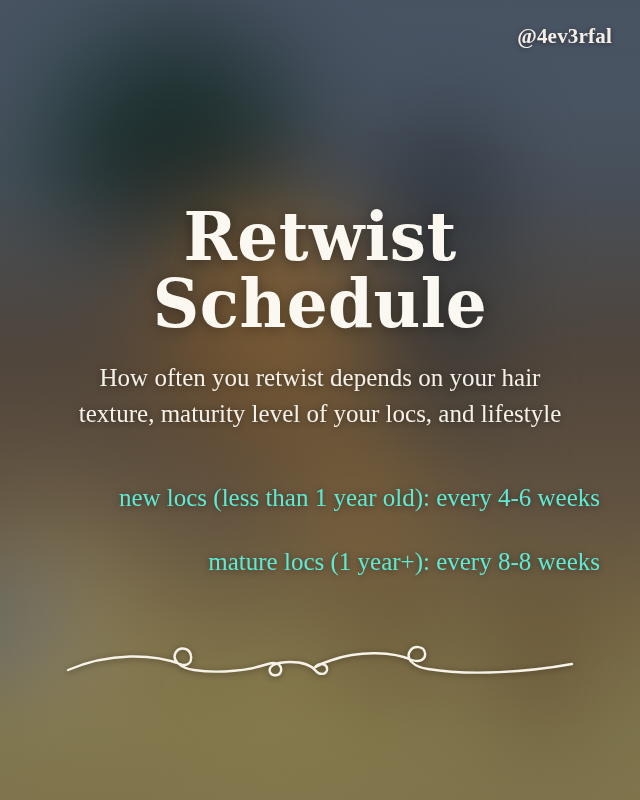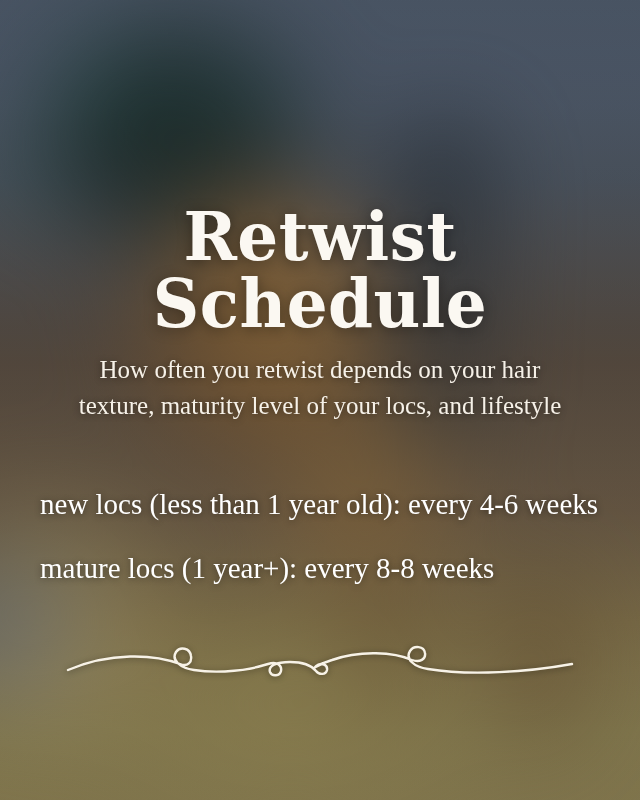--- a/index.html
+++ b/index.html
@@ -158,38 +158,38 @@
     font-size: 67px;
     line-height: 1;
     letter-spacing: .5px;
     color: #fbf8f2;
     text-shadow: 0 2px 14px rgba(0,0,0,.38);
     transform: scaleX(.96);
   }
 
   .intro {
     position: absolute;
-    top: 327px;
+    top: 335px;
     left: 74px;
     width: 492px;
     text-align: center;
     font-size: 25px;
     line-height: 1.42;
     color: #f6f1e8;
     text-shadow: 0 1px 7px rgba(0,0,0,.45);
   }
 
   .sched-line {
     position: absolute;
     left: 40px;
     width: 560px;
-    text-align: left;
-    font-size: 29px;
+    text-align: right;
+    font-size: 25px;
     line-height: 1.3;
-    color: #ffffff;
+    color: #5eead4;
     text-shadow: 0 1px 7px rgba(0,0,0,.45);
   }
   .sched-new    { top: 457px; }
   .sched-mature { top: 521px; }
 
   .divider {
     position: absolute;
     left: 50px;
     top: 628px;
     width: 540px;
@@ -225,20 +225,21 @@
     <div class="blob garment"></div>
     <div class="blob bottom"></div>
     <div class="blob coolleft"></div>
     <div class="blob post"></div>
     <div class="blob post2"></div>
   </div>
   <div class="bg-layer bg-scrim"></div>
 
   <div class="content">
 
+    <div class="handle">@4ev3rfal</div>
 
     <h1 class="title">Retwist Schedule</h1>
 
     <p class="intro">How often you retwist depends on your hair texture, maturity level of your locs, and lifestyle</p>
 
     <p class="sched-line sched-new">new locs (less than 1 year old): every 4-6 weeks</p>
 
     <p class="sched-line sched-mature">mature locs (1 year+): every 8-8 weeks</p>
 
     <div class="divider">

